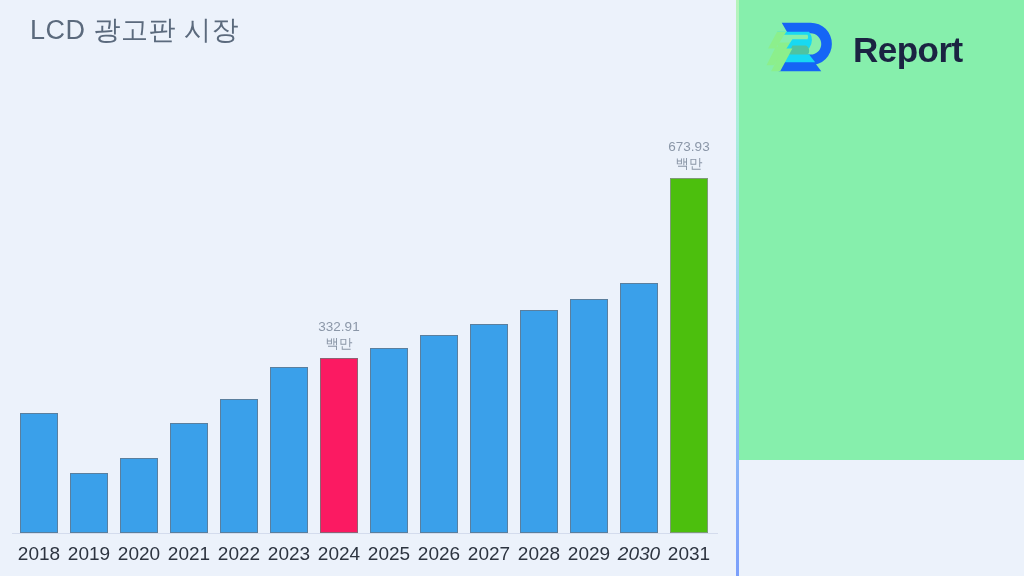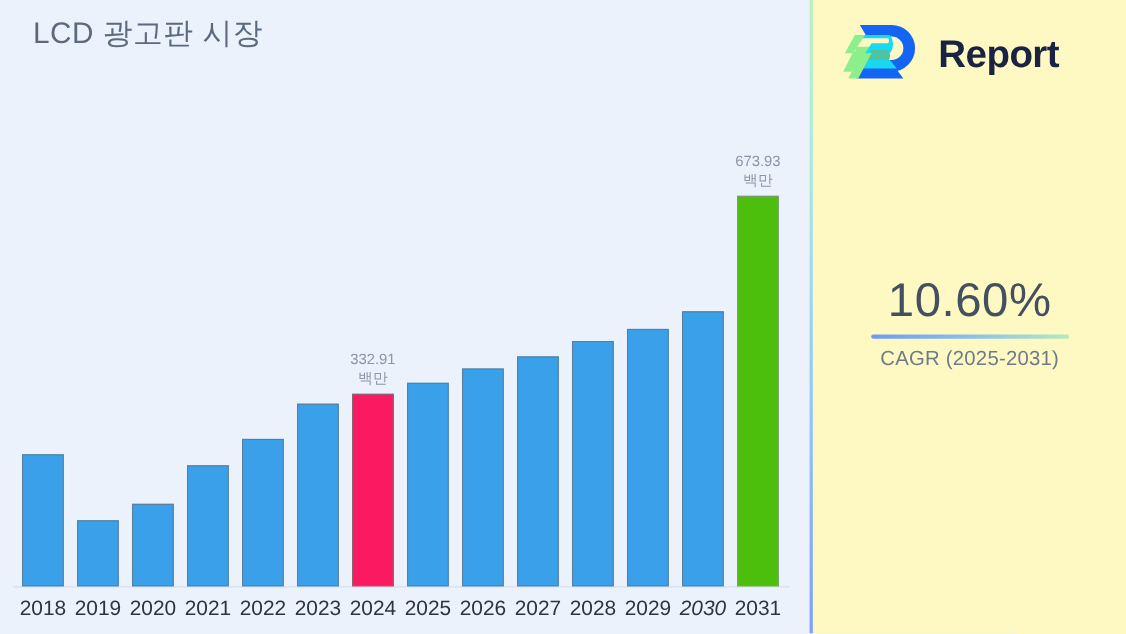--- a/index.html
+++ b/index.html
@@ -97,22 +97,22 @@
     height: 576px;
     background: linear-gradient(to bottom, #b6f4b9 0%, #a9eddc 22%, #9ed9ee 45%, #8fc0f7 70%, #7b9ffb 100%);
   }
 
   
   .brand-panel {
     position: absolute;
     left: 739px;
     top: 0;
     width: 285px;
-    height: 576px;
-    background: #fef9c3;
+    height: 460px;
+    background: #86efac;
   }
 
   .logo-row {
     position: absolute;
     left: 26px;
     top: 12px;
     display: flex;
     align-items: center;
     gap: 12px;
   }
@@ -226,19 +226,14 @@
         <path d="M14 44 L54 44 A8 8 0 0 1 54 58 L30 58 L36 44 Z" fill="#4fc3a1"></path>
         <path d="M26 62 L62 62 L74 78 L18 78 Z" fill="#1565f5"></path>
         <path d="M24 56 L58 56 L66 66 L18 66 Z" fill="#18d9f2"></path>
         <path d="M8 78 L24 48 L36 48 L20 78 Z" fill="#8cef8c"></path>
       </svg>
       <div class="logo-text">
         <span>Report</span>
       </div>
     </div>
 
-    <div class="cagr-block">
-      <div class="cagr-value">10.60%</div>
-      <div class="cagr-rule"></div>
-      <div class="cagr-caption">CAGR (2025-2031)</div>
-    </div>
   </div>
 </div>
 
 </body></html>

